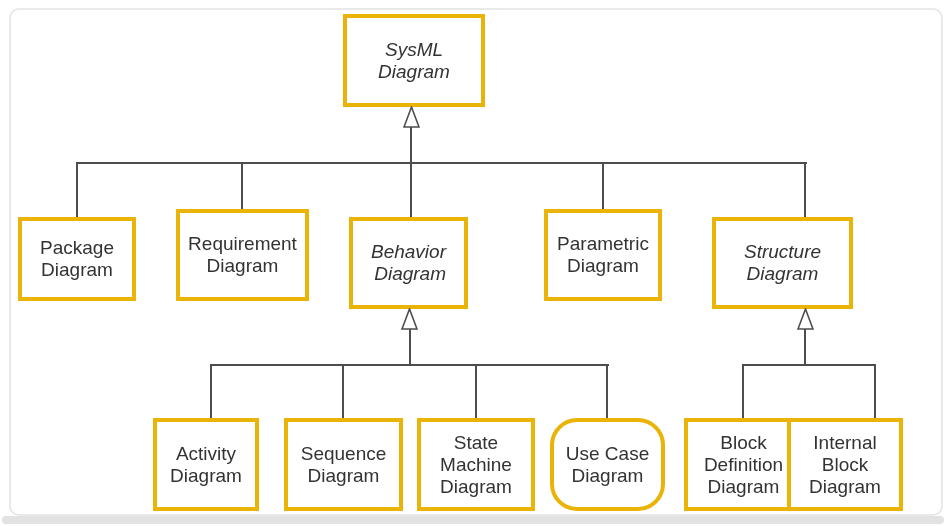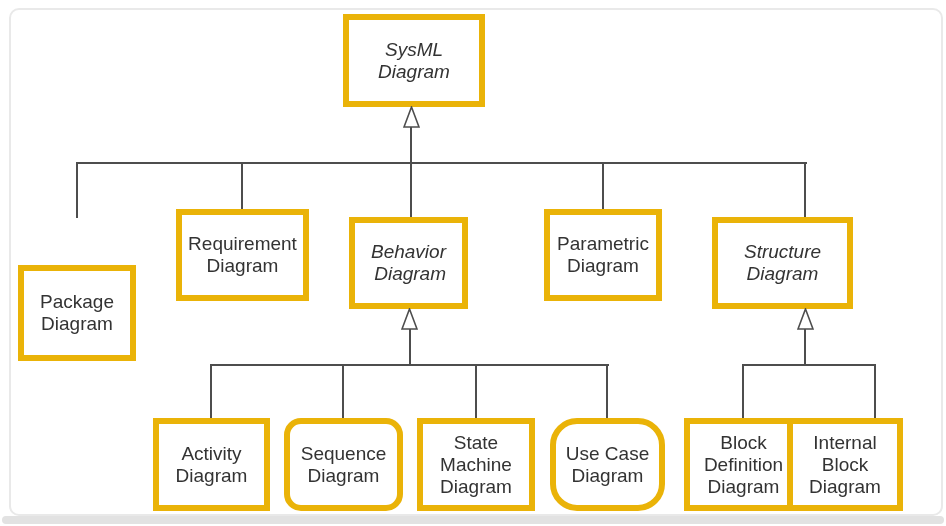--- a/index.html
+++ b/index.html
@@ -24,21 +24,21 @@
     position: absolute;
     left: 2px; top: 516px;
     width: 942px; height: 8px;
     background: #e2e2e2;
     border-radius: 4px;
     z-index: 0;
   }
   .node {
     position: absolute;
     box-sizing: border-box;
-    border: 6px solid #eab308;
+    border: 4px solid #eab308;
     background: #ffffff;
     color: #333333;
     display: flex;
     align-items: center;
     justify-content: center;
     text-align: center;
     font-size: 19px;
     line-height: 22px;
     white-space: pre-line;
     z-index: 2;
@@ -51,27 +51,27 @@
   }
   .hline { height: 2px; }
   .vline { width: 2px; }
   .tri {
     position: absolute;
     z-index: 3;
     width: 17px; height: 22px;
   }
   
   #n-root   { left:343px; top:14px;  width:142px; height:93px; }
-  #n-pkg    { left:18px;  top:217px; width:118px; height:96px;margin-top:48px; }
+  #n-pkg    { left:18px;  top:217px; width:118px; height:84px; }
   #n-req    { left:176px; top:209px; width:133px; height:92px; }
   #n-bhv    { left:349px; top:217px; width:119px; height:92px;text-align:right; }
   #n-par    { left:544px; top:209px; width:118px; height:92px; }
   #n-str    { left:712px; top:217px; width:141px; height:92px; }
-  #n-act    { left:153px; top:418px; width:117px; height:93px; }
-  #n-seq    { left:284px; top:418px; width:119px; height:93px;border-radius:17px; }
+  #n-act    { left:153px; top:418px; width:106px; height:93px; }
+  #n-seq    { left:284px; top:418px; width:119px; height:93px; }
   #n-stm    { left:417px; top:418px; width:118px; height:93px; }
   #n-uc     { left:550px; top:418px; width:115px; height:93px;border-radius:27px; }
   #n-bdd    { left:684px; top:418px; width:119px; height:93px; }
   #n-ibd    { left:787px; top:418px; width:116px; height:93px; }
   
   #l-root-v   { left:410px; top:127px; height:37px; }
   #l-top-h    { left:76px;  top:162px; width:731px; }
   #l-pkg-v    { left:76px;  top:162px; height:56px; }
   #l-req-v    { left:241px; top:162px; height:56px; }
   #l-bhv-stub { left:410px; top:162px; height:56px; }

